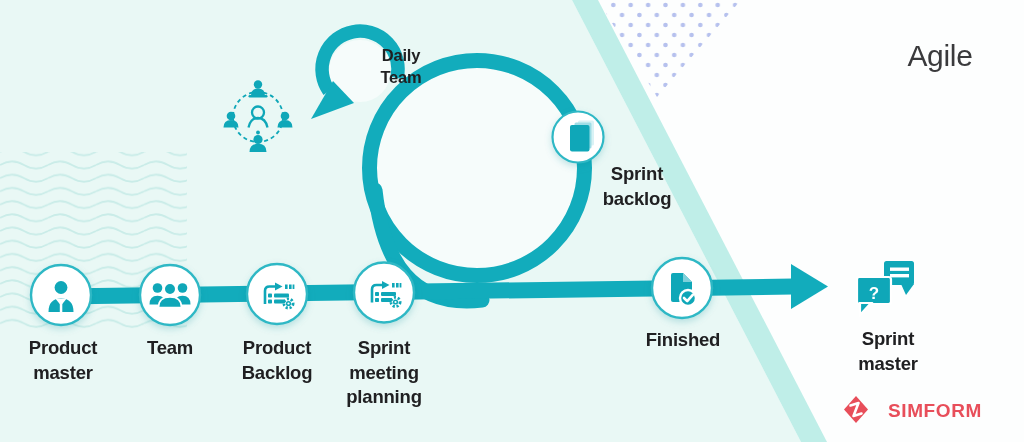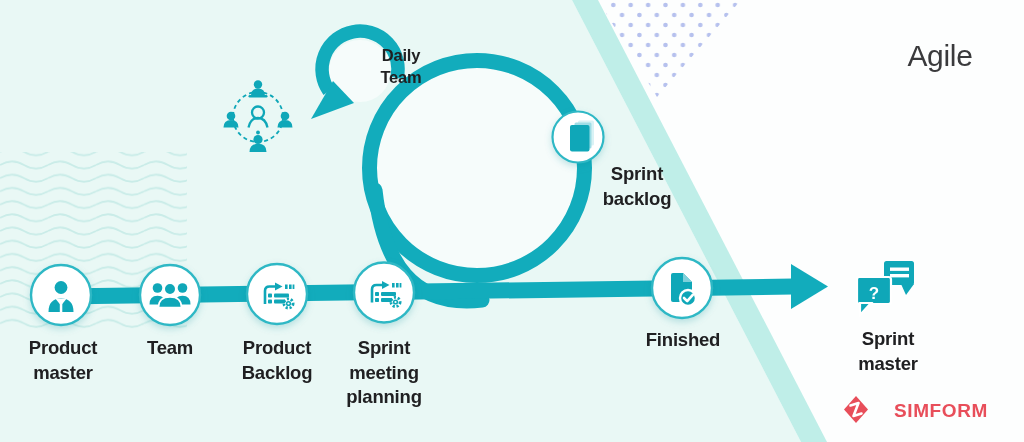--- a/index.html
+++ b/index.html
@@ -14,21 +14,21 @@
     letter-spacing:-0.2px;white-space:nowrap;
   }
   .lbl-sm{font-size:16.5px;line-height:21.5px;}
   .title{
     position:absolute;left:865px;top:36px;width:150px;text-align:center;
     font-size:30px;line-height:40px;font-weight:400;color:#3a3a3c;letter-spacing:-0.3px;
   }
   .logo{position:absolute;left:844px;top:396px;display:flex;align-items:center;}
   .logo-text{
     font-size:19px;font-weight:800;color:#e84e5a;letter-spacing:0.6px;
-    margin-left:22px;margin-top:4px;
+    margin-left:16px;margin-top:4px;
   }
 </style>
 </head>
 <body>
 
 <div class="canvas">
 
   <svg class="art" viewBox="0 0 1024 442">
     <defs>
       <pattern id="dots" width="17.4" height="20" patternUnits="userSpaceOnUse">

